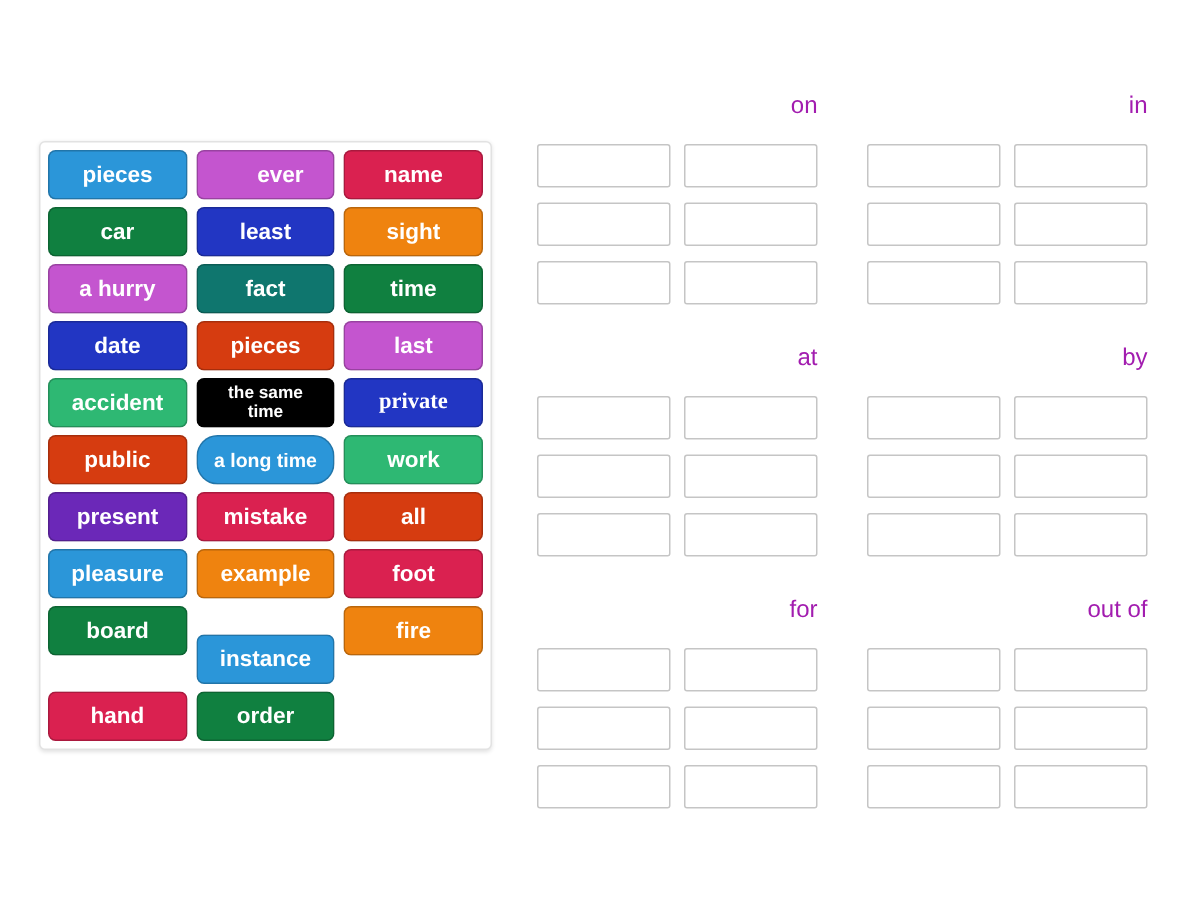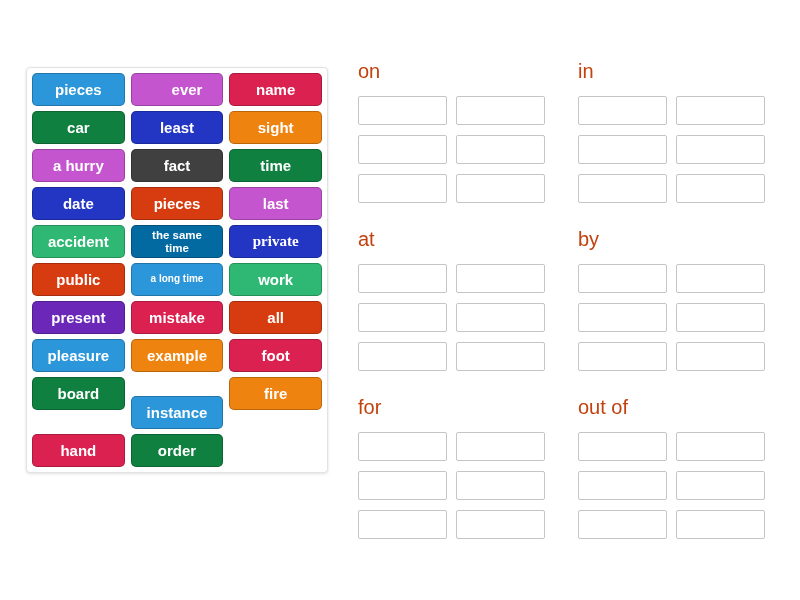--- a/index.html
+++ b/index.html
@@ -9,21 +9,21 @@
     position: relative;
     background: #ffffff;
     font-family: "Liberation Sans", "DejaVu Sans", sans-serif;
     overflow: hidden;
   }
 
   
   .bank {
     position: absolute;
     left: 26px;
-    top: 67px;
+    top: 94px;
     width: 302px;
     box-sizing: border-box;
     background: #ffffff;
     border: 1px solid #e2e2e2;
     border-radius: 4px;
     box-shadow: 0 1px 3px rgba(0,0,0,0.12);
     padding: 5px;
     display: grid;
     grid-template-columns: repeat(3, 1fr);
     gap: 5px 6px;
@@ -37,39 +37,39 @@
     align-items: center;
     justify-content: center;
     color: #ffffff;
     font-weight: 700;
     font-size: 15px;
     text-align: center;
     line-height: 1.05;
     cursor: grab;
     user-select: none;
   }
-  .tile.sz-m { font-size: 10px; }
+  .tile.sz-m { font-size: 13px; border-radius: 14px; }
   .tile.sz-s { font-size: 11.5px; padding: 0 14px; }
 
   
   .groups {
     position: absolute;
     left: 358px;
     top: 57px;
     display: grid;
     grid-template-columns: 187px 187px;
     column-gap: 33px;
     row-gap: 22px;
   }
   .group h2 {
     margin: 0 0 11px 0;
-    font-size: 20px;
+    font-size: 16px;
     font-weight: 400;
-    color: #c2410c;
-    text-align: left;
+    color: #a21caf;
+    text-align: right;
     line-height: 28px;
   }
   .slots {
     display: grid;
     grid-template-columns: 1fr 1fr;
     gap: 10px 9px;
   }
   .slot {
     height: 29px;
     box-sizing: border-box;
@@ -82,27 +82,27 @@
 <body>
 
 <div class="bank">
     <div class="tile" style="background: rgb(43, 150, 217);">pieces</div>
     <div class="tile" style="background: rgb(196, 85, 207); padding-left: 20px;">ever</div>
     <div class="tile" style="background: rgb(218, 33, 80);">name</div>
     <div class="tile" style="background: rgb(16, 128, 64);">car</div>
     <div class="tile" style="background: rgb(34, 54, 195);">least</div>
     <div class="tile" style="background: rgb(239, 131, 15);">sight</div>
     <div class="tile" style="background: rgb(196, 85, 207);">a hurry</div>
-    <div class="tile" style="background: #404040; text-align: right;">fact</div>
+    <div class="tile" style="background: #0f766e; text-align: right;">fact</div>
     <div class="tile" style="background: rgb(16, 128, 64);">time</div>
     <div class="tile" style="background: rgb(34, 54, 195);">date</div>
     <div class="tile" style="background: rgb(214, 60, 16);">pieces</div>
     <div class="tile" style="background: rgb(196, 85, 207);">last</div>
     <div class="tile" style="background: rgb(46, 184, 115);">accident</div>
-    <div class="tile sz-s" style="background: #0369a1;">the same time</div>
+    <div class="tile sz-s" style="background: #000000;">the same time</div>
     <div class="tile" style="background: rgb(34, 54, 195); font-family: Liberation Serif, serif;">private</div>
     <div class="tile" style="background: rgb(214, 60, 16);">public</div>
     <div class="tile sz-m" style="background: rgb(43, 150, 217);">a long time</div>
     <div class="tile" style="background: rgb(46, 184, 115);">work</div>
     <div class="tile" style="background: rgb(107, 40, 184);">present</div>
     <div class="tile" style="background: rgb(218, 33, 80);">mistake</div>
     <div class="tile" style="background: rgb(214, 60, 16);">all</div>
     <div class="tile" style="background: rgb(43, 150, 217);">pleasure</div>
     <div class="tile" style="background: rgb(239, 131, 15);">example</div>
     <div class="tile" style="background: rgb(218, 33, 80);">foot</div>

